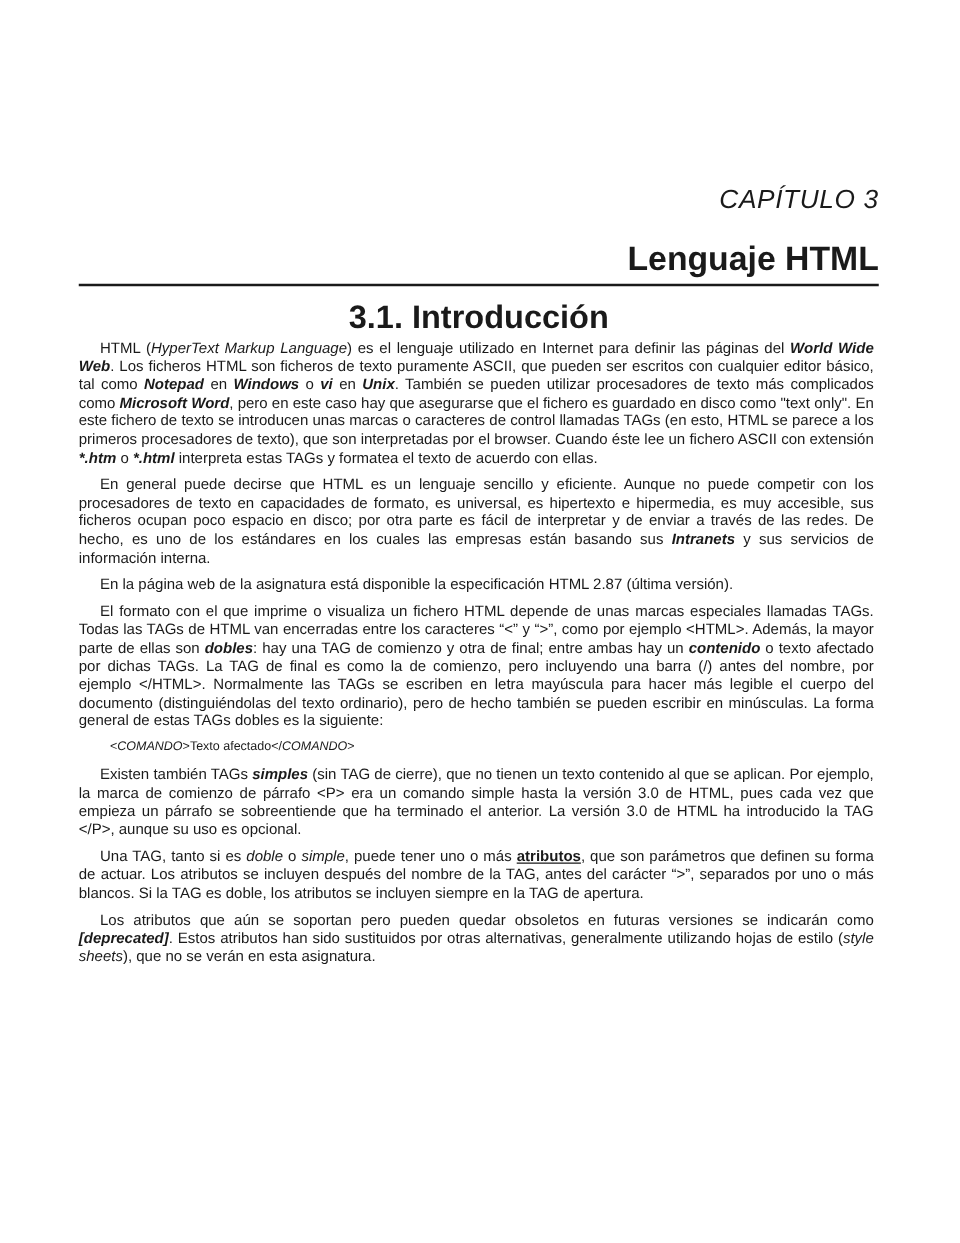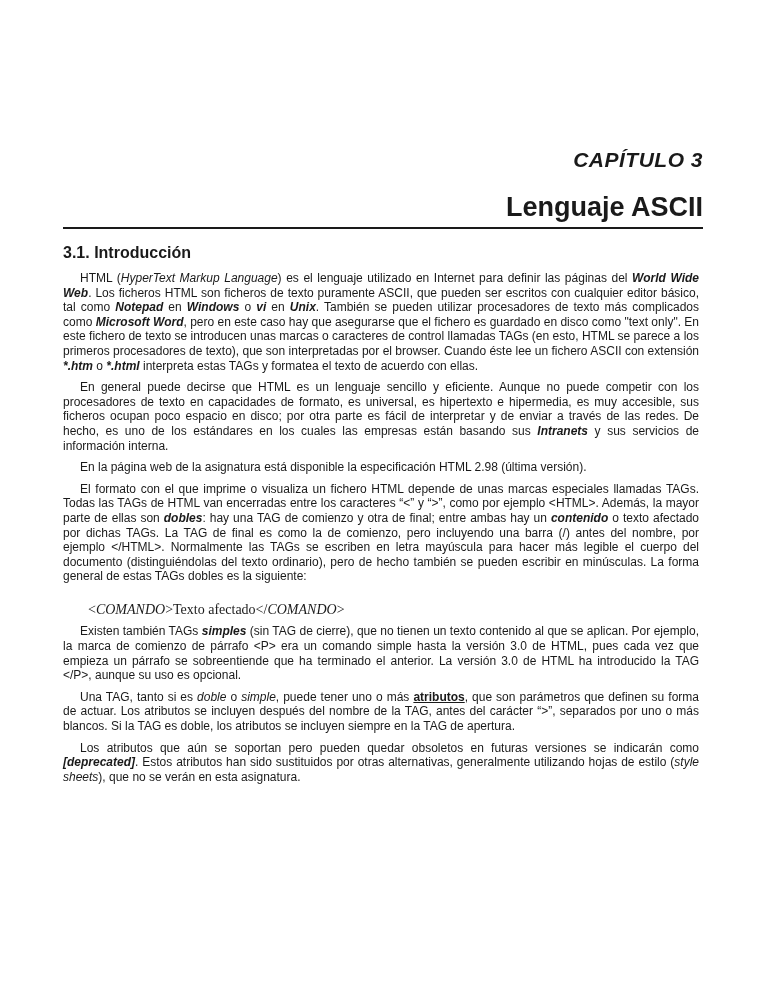--- a/index.html
+++ b/index.html
@@ -13,71 +13,72 @@
     min-height: 994px;
     box-sizing: border-box;
     background: #ffffff;
     padding: 148px 65px 40px 63px;
     font-family: "Liberation Sans", "DejaVu Sans", sans-serif;
     color: #1a1a1a;
   }
   .chapter {
     text-align: right;
     font-style: italic;
-    font-weight: bold;
+    font-weight: normal;
     font-size: 21px;
     line-height: 23px;
     letter-spacing: 0.5px;
   }
   .doc-title {
     text-align: right;
     font-weight: bold;
     font-size: 27px;
     line-height: 29px;
     margin: 22px 0 0 0;
   }
   .title-rule {
     height: 2px;
     background: #1a1a1a;
     margin-top: 5px;
   }
   .section-heading {
-    font-size: 16px;
+    font-size: 26px;
     line-height: 22px;
     font-weight: bold;
     margin: 13px 0 0 0;
+    text-align: center;
   }
   .para {
     font-size: 12px;
     line-height: 14.6px;
     text-align: justify;
     text-indent: 17px;
     margin: 7px 4px 0 0;
   }
   .code-line {
-    font-family: Liberation Serif, serif;
-    font-size: 14px;
+    font-family: Liberation Sans, sans-serif;
+    font-size: 10px;
     line-height: 14.6px;
-    margin: 19px 0 0 0;
+    margin: 7px 0 0 0;
     padding-left: 25px;
     white-space: pre;
   }
   .code-line span { font-family: inherit; }
 </style>
 </head>
 <body>
 
 <div class="page">
   <div class="chapter">CAPÍTULO 3</div>
-  <h1 class="doc-title">Lenguaje ASCII</h1>
+  <h1 class="doc-title">Lenguaje HTML</h1>
   <div class="title-rule"></div>
   <div class="content">
       <h2 class="section-heading">3.1. Introducción</h2>
       <p class="para"><span>HTML (</span><span style="font-style: italic;">HyperText Markup Language</span><span>) es el lenguaje utilizado en Internet para definir las páginas del </span><span style="font-weight: bold; font-style: italic;">World Wide Web</span><span>. Los ficheros HTML son ficheros de texto puramente ASCII, que pueden ser escritos con cualquier editor básico, tal como </span><span style="font-weight: bold; font-style: italic;">Notepad</span><span> en </span><span style="font-weight: bold; font-style: italic;">Windows</span><span> o </span><span style="font-weight: bold; font-style: italic;">vi</span><span> en </span><span style="font-weight: bold; font-style: italic;">Unix</span><span>. También se pueden utilizar procesadores de texto más complicados como </span><span style="font-weight: bold; font-style: italic;">Microsoft Word</span><span>, pero en este caso hay que asegurarse que el fichero es guardado en disco como "text only". En este fichero de texto se introducen unas marcas o caracteres de control llamadas TAGs (en esto, HTML se parece a los primeros procesadores de texto), que son interpretadas por el browser. Cuando éste lee un fichero ASCII con extensión </span><span style="font-weight: bold; font-style: italic;">*.htm</span><span> o </span><span style="font-weight: bold; font-style: italic;">*.html</span><span> interpreta estas TAGs y formatea el texto de acuerdo con ellas.</span></p>
       <p class="para"><span>En general puede decirse que HTML es un lenguaje sencillo y eficiente. Aunque no puede competir con los procesadores de texto en capacidades de formato, es universal, es hipertexto e hipermedia, es muy accesible, sus ficheros ocupan poco espacio en disco; por otra parte es fácil de interpretar y de enviar a través de las redes. De hecho, es uno de los estándares en los cuales las empresas están basando sus </span><span style="font-weight: bold; font-style: italic;">Intranets</span><span> y sus servicios de información interna.</span></p>
-      <p class="para"><span>En la página web de la asignatura está disponible la especificación HTML 2.98 (última versión).</span></p>
+      <p class="para"><span>En la página web de la asignatura está disponible la especificación HTML 2.87 (última versión).</span></p>
       <p class="para"><span>El formato con el que imprime o visualiza un fichero HTML depende de unas marcas especiales llamadas TAGs. Todas las TAGs de HTML van encerradas entre los caracteres “&lt;” y “&gt;”, como por ejemplo &lt;HTML&gt;. Además, la mayor parte de ellas son </span><span style="font-weight: bold; font-style: italic;">dobles</span><span>: hay una TAG de comienzo y otra de final; entre ambas hay un </span><span style="font-weight: bold; font-style: italic;">contenido</span><span> o texto afectado por dichas TAGs. La TAG de final es como la de comienzo, pero incluyendo una barra (/) antes del nombre, por ejemplo &lt;/HTML&gt;. Normalmente las TAGs se escriben en letra mayúscula para hacer más legible el cuerpo del documento (distinguiéndolas del texto ordinario), pero de hecho también se pueden escribir en minúsculas. La forma general de estas TAGs dobles es la siguiente:</span></p>
       <div class="code-line"><span>&lt;</span><span style="font-style: italic;">COMANDO</span><span>&gt;Texto afectado&lt;/</span><span style="font-style: italic;">COMANDO</span><span>&gt;</span></div>
       <p class="para"><span>Existen también TAGs </span><span style="font-weight: bold; font-style: italic;">simples</span><span> (sin TAG de cierre), que no tienen un texto contenido al que se aplican. Por ejemplo, la marca de comienzo de párrafo &lt;P&gt; era un comando simple hasta la versión 3.0 de HTML, pues cada vez que empieza un párrafo se sobreentiende que ha terminado el anterior. La versión 3.0 de HTML ha introducido la TAG &lt;/P&gt;, aunque su uso es opcional.</span></p>
       <p class="para"><span>Una TAG, tanto si es </span><span style="font-style: italic;">doble</span><span> o </span><span style="font-style: italic;">simple</span><span>, puede tener uno o más </span><span style="font-weight: bold; text-decoration: underline;">atributos</span><span>, que son parámetros que definen su forma de actuar. Los atributos se incluyen después del nombre de la TAG, antes del carácter “&gt;”, separados por uno o más blancos. Si la TAG es doble, los atributos se incluyen siempre en la TAG de apertura.</span></p>
       <p class="para"><span>Los atributos que aún se soportan pero pueden quedar obsoletos en futuras versiones se indicarán como </span><span style="font-weight: bold; font-style: italic;">[deprecated]</span><span>. Estos atributos han sido sustituidos por otras alternativas, generalmente utilizando hojas de estilo (</span><span style="font-style: italic;">style sheets</span><span>), que no se verán en esta asignatura.</span></p>
     </div>
 </div>
 
 </body></html>

